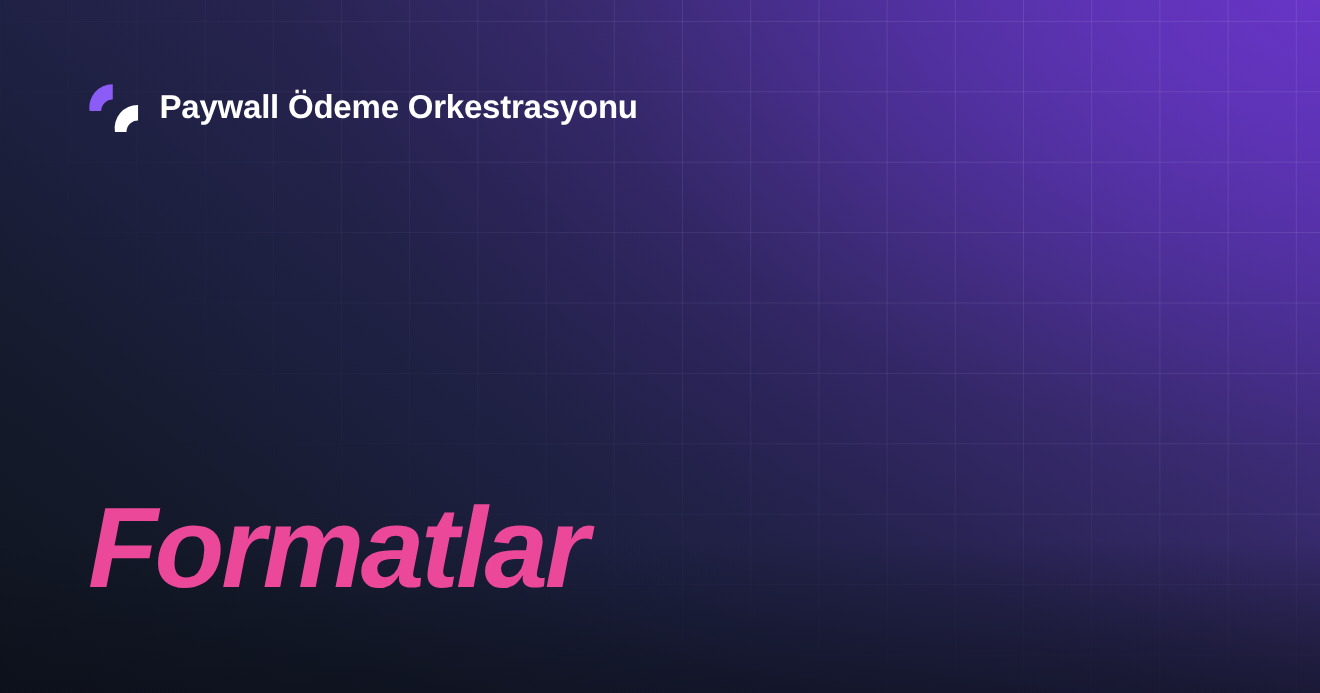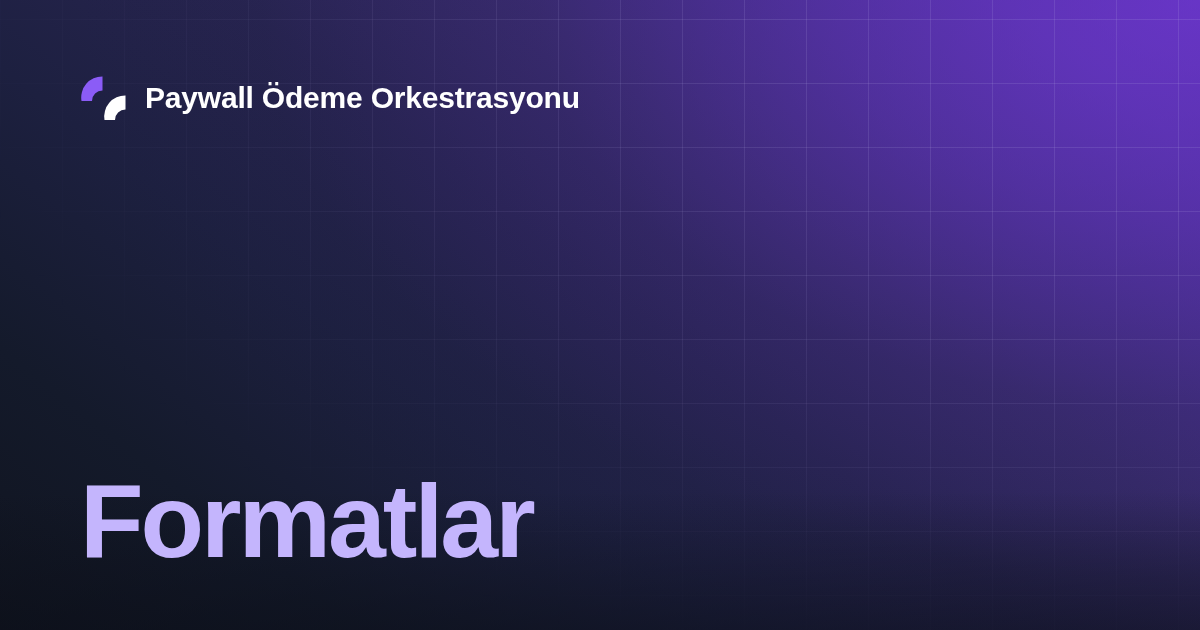--- a/index.html
+++ b/index.html
@@ -119,27 +119,28 @@
     letter-spacing:-0.2px;
     color:#ffffff;
     line-height:1;
     white-space:nowrap;
   }
 
   
   .headline {
     position:absolute;
     left:80px;
-    top:469px;
+    top:447px;
     font-size:104px;
     font-weight:700;
     letter-spacing:-3px;
     line-height:1;
-    color:#c4b5fd;
+    color:#ec4899;
     white-space:nowrap;
+    font-style:italic;
   }
 </style>
 </head>
 <body>
 
 <div class="og-card">
 
   <div class="bg-gradient"></div>
   <div class="bg-glow"></div>
   <div class="bg-grid"></div>

